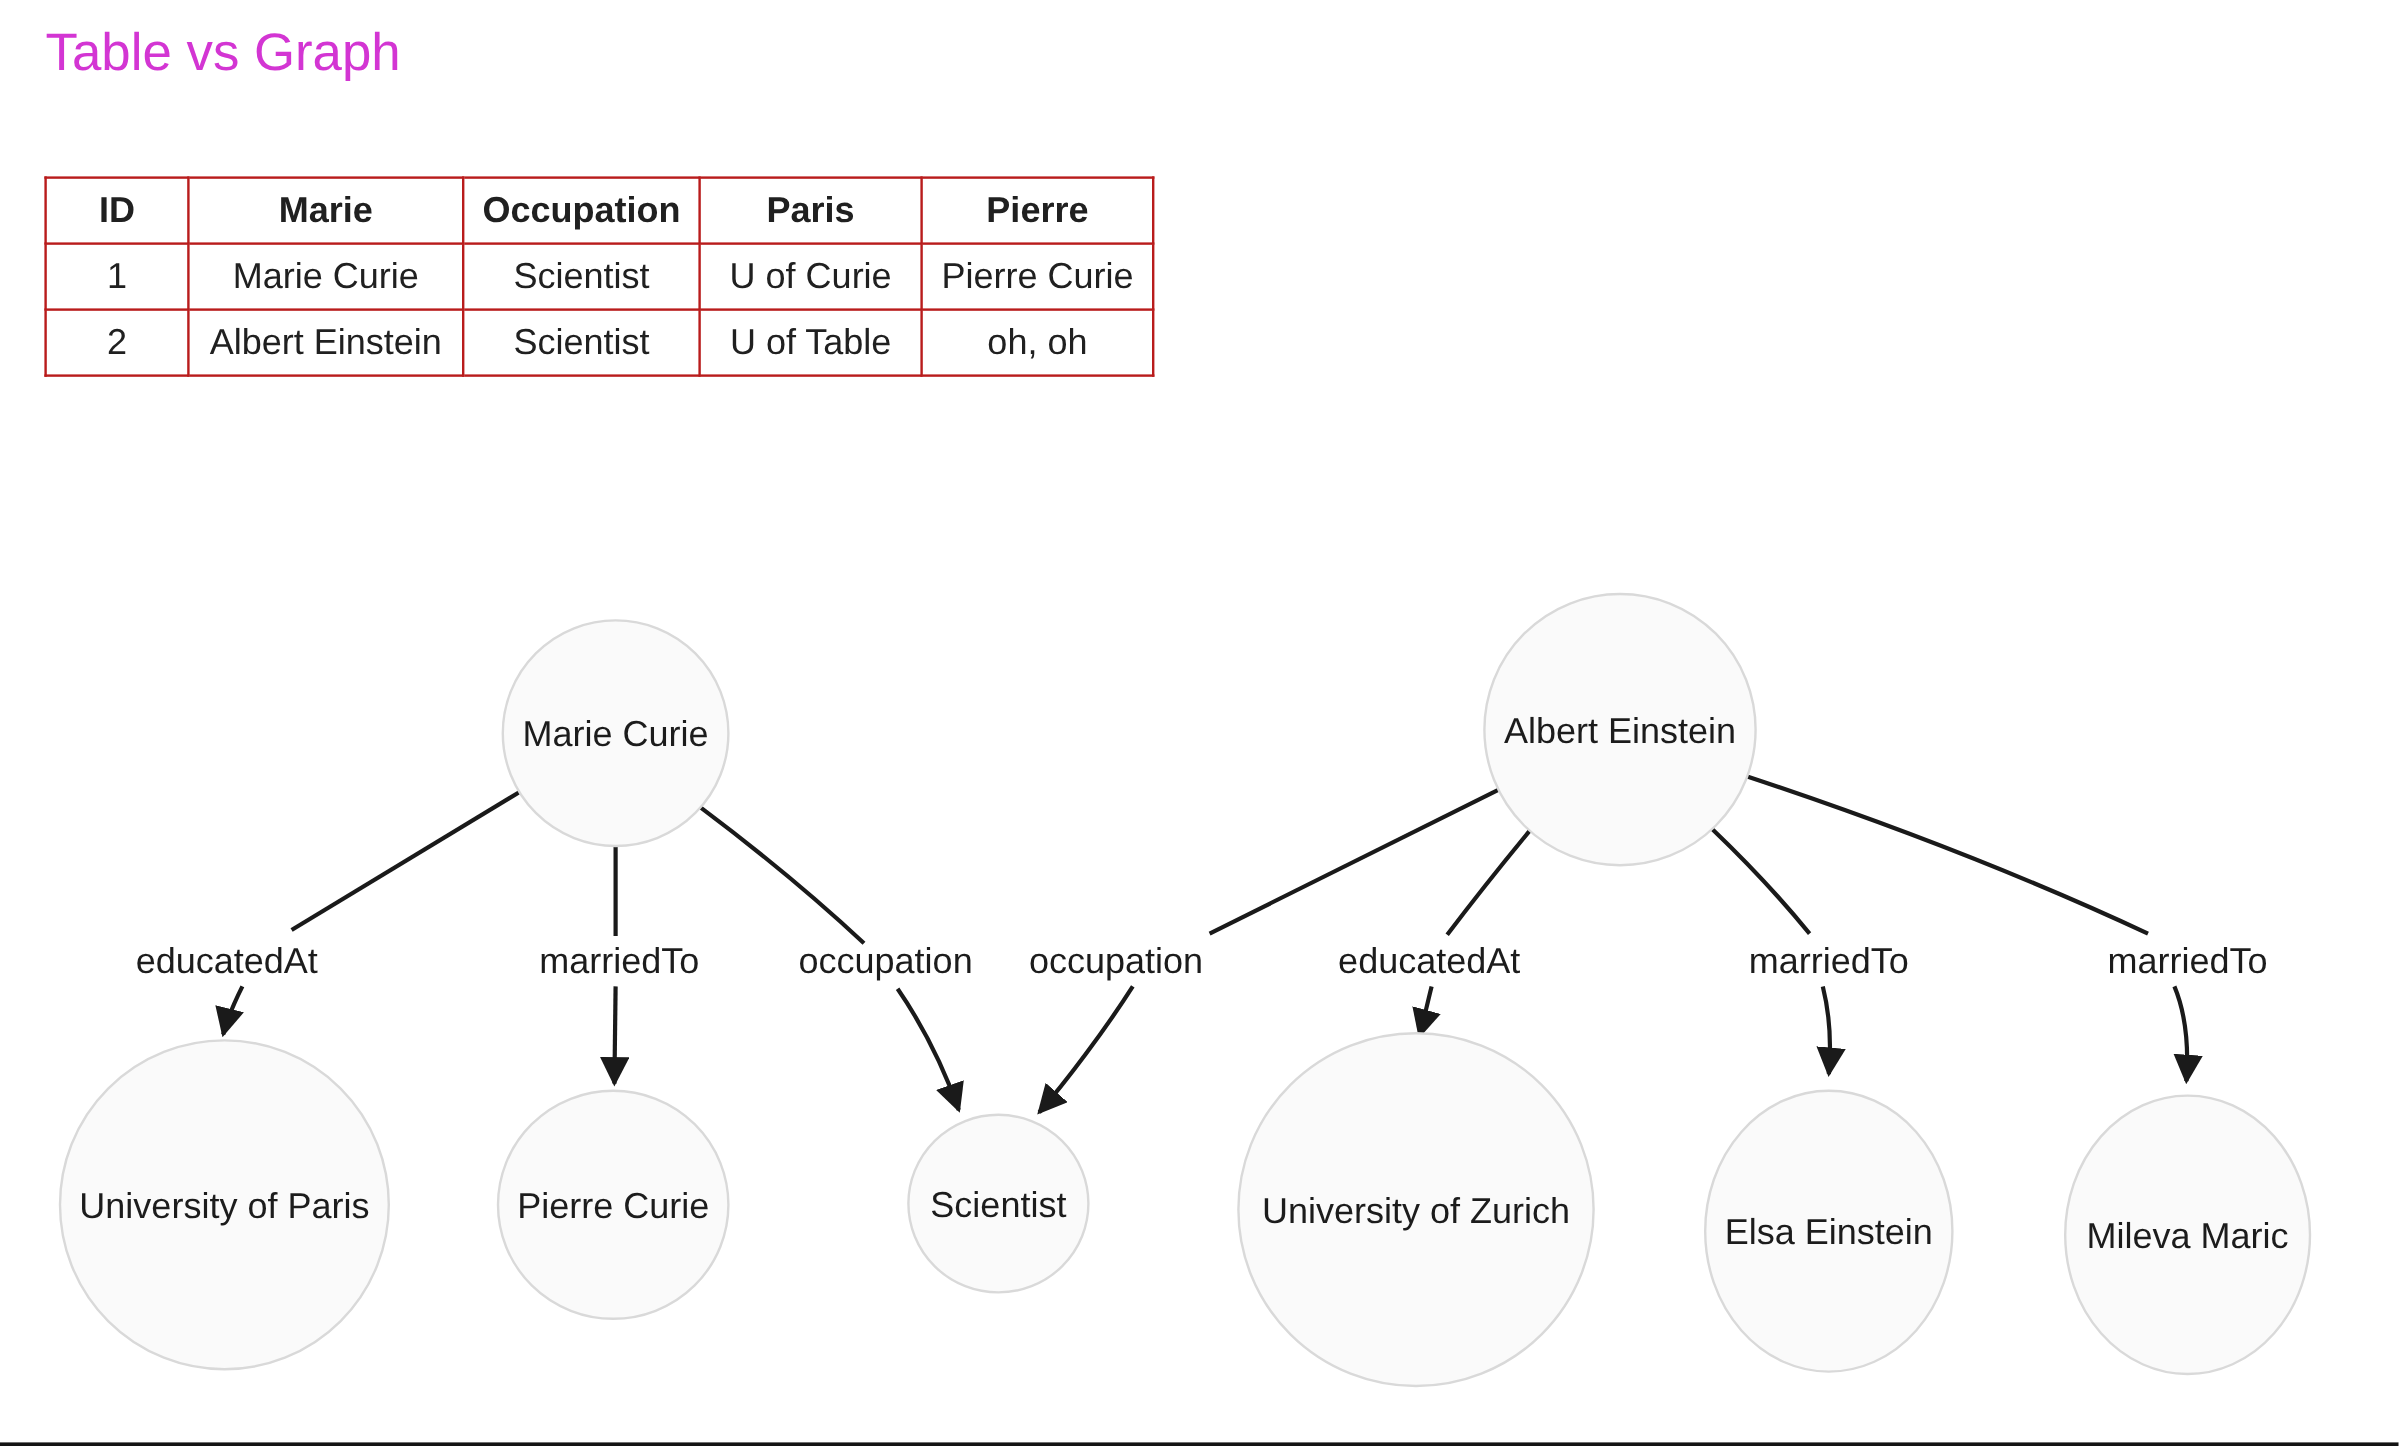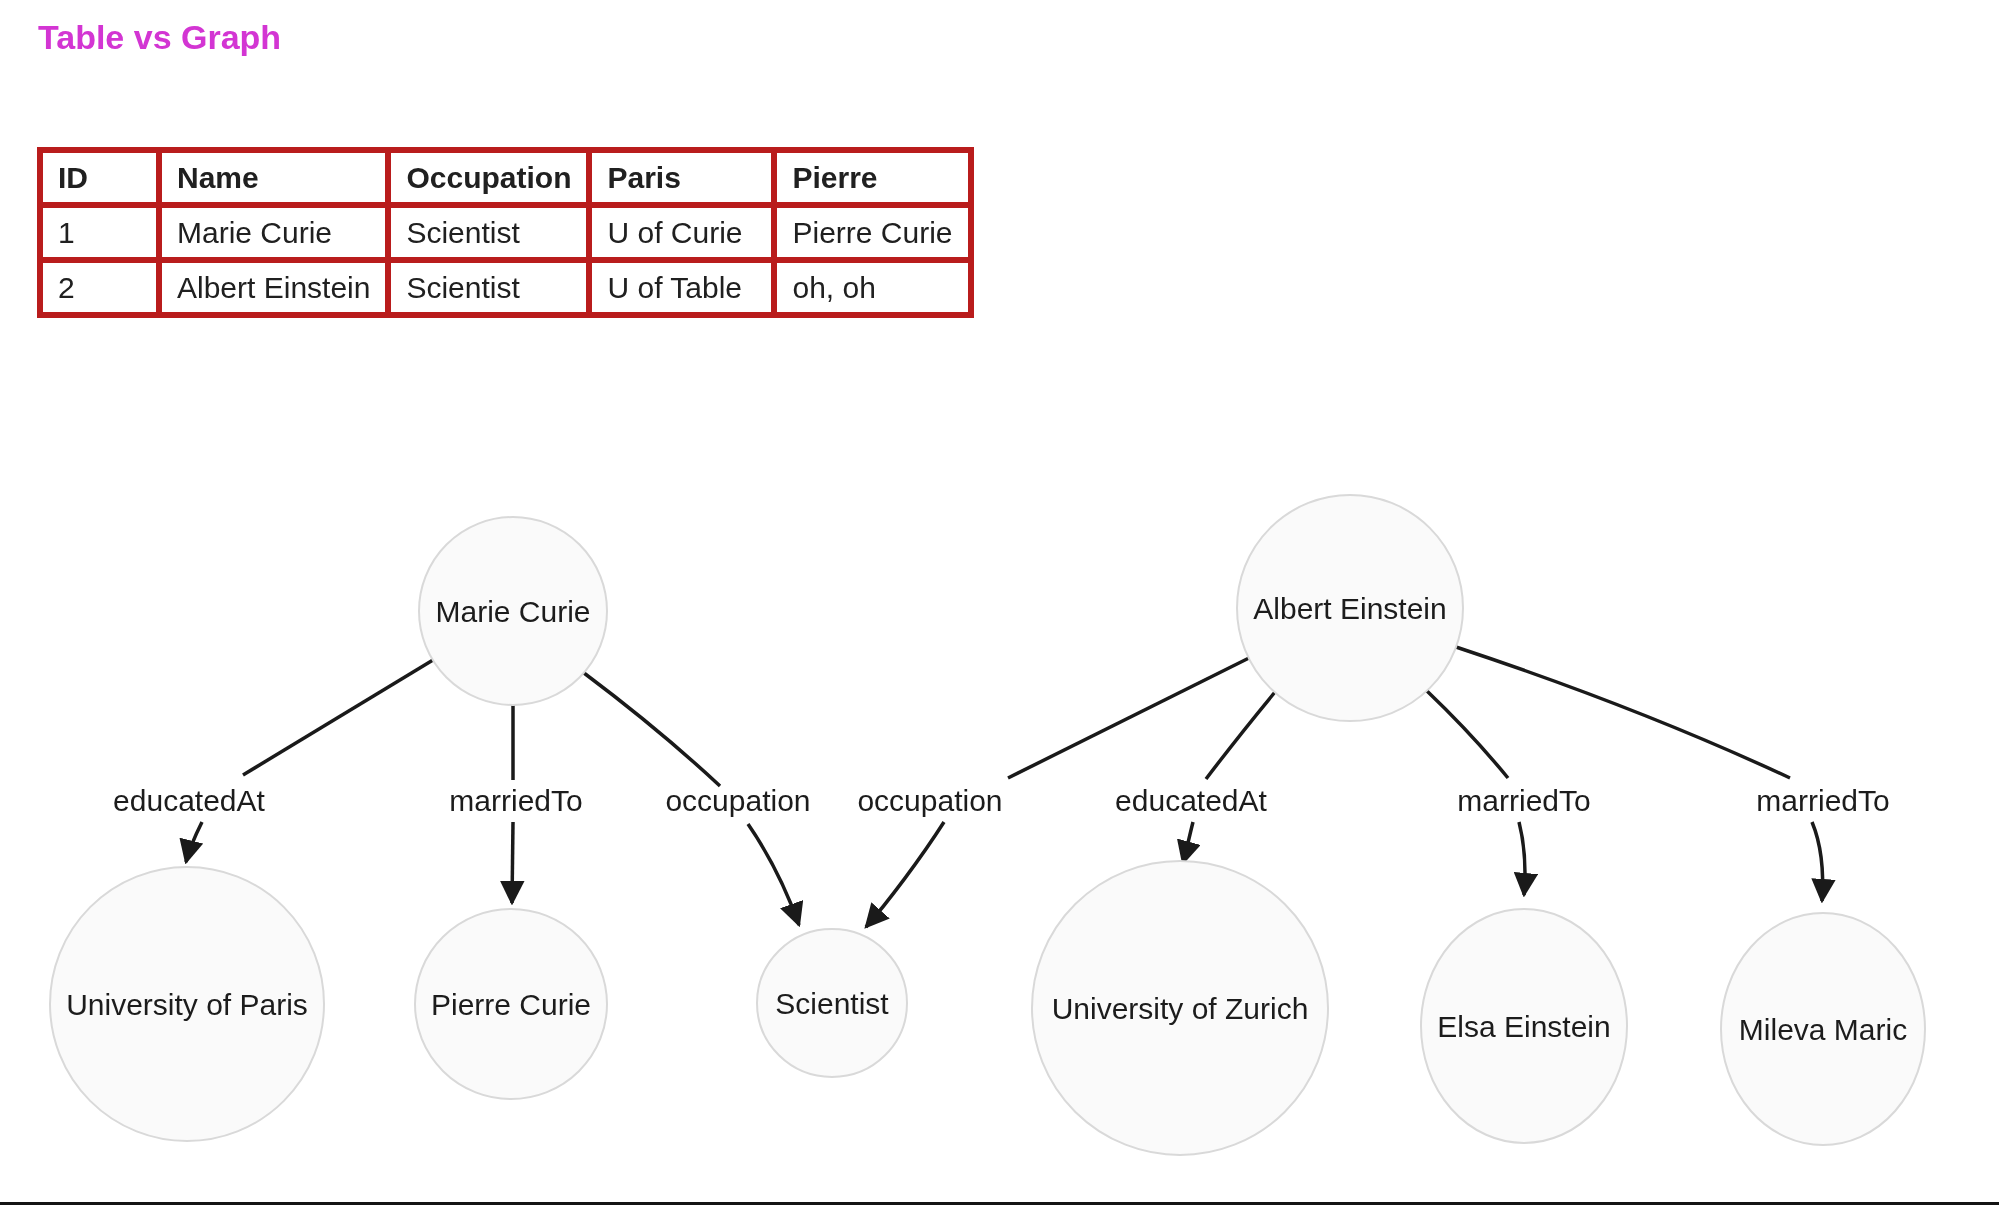--- a/index.html
+++ b/index.html
@@ -3,30 +3,30 @@
 <meta charset="utf-8">
 <style>
   html,body { margin:0; padding:0; background:#ffffff; }
   .page {
     position:relative; width:1999px; height:1209px; background:#ffffff;
     font-family:"Liberation Sans","DejaVu Sans",sans-serif; color:#1f1f1f;
     overflow:hidden;
   }
   .title {
     position:absolute; left:38px; top:16px;
-    font-size:34px; font-weight:700; line-height:1.25;
+    font-size:44px; font-weight:400; line-height:1.25;
   }
   table.data-table {
     position:absolute; left:37px; top:147px;
     border-collapse:collapse; table-layout:fixed;
     font-size:30px; color:#202020; background:#ffffff;
   }
   table.data-table th, table.data-table td {
-    border:6px solid #b91c1c; height:55px; box-sizing:border-box;
-    padding:0 15px; text-align:left; font-weight:400; white-space:nowrap;
+    border:2px solid #b91c1c; height:55px; box-sizing:border-box;
+    padding:0 15px; text-align:center; font-weight:400; white-space:nowrap;
     vertical-align:middle;
   }
   table.data-table th { font-weight:700; }
   svg.graph { position:absolute; left:0; top:0; }
   .node-shape { stroke-width:2; }
   .node-label, .edge-label {
     font-family:"Liberation Sans","DejaVu Sans",sans-serif;
     font-size:30px;
   }
   .edge-label { paint-order:stroke; stroke:#ffffff; stroke-width:10px; }
@@ -47,21 +47,21 @@
     <colgroup>
       <col style="width:119px">
       <col style="width:229px">
       <col style="width:197px">
       <col style="width:185px">
       <col style="width:193px">
     </colgroup>
     <thead>
       <tr>
           <th>ID</th>
-          <th>Name</th>
+          <th>Marie</th>
           <th>Occupation</th>
           <th>Paris</th>
           <th>Pierre</th>
         </tr>
     </thead>
     <tbody>
         <tr>
           <td>1</td>
           <td>Marie Curie</td>
           <td>Scientist</td>

